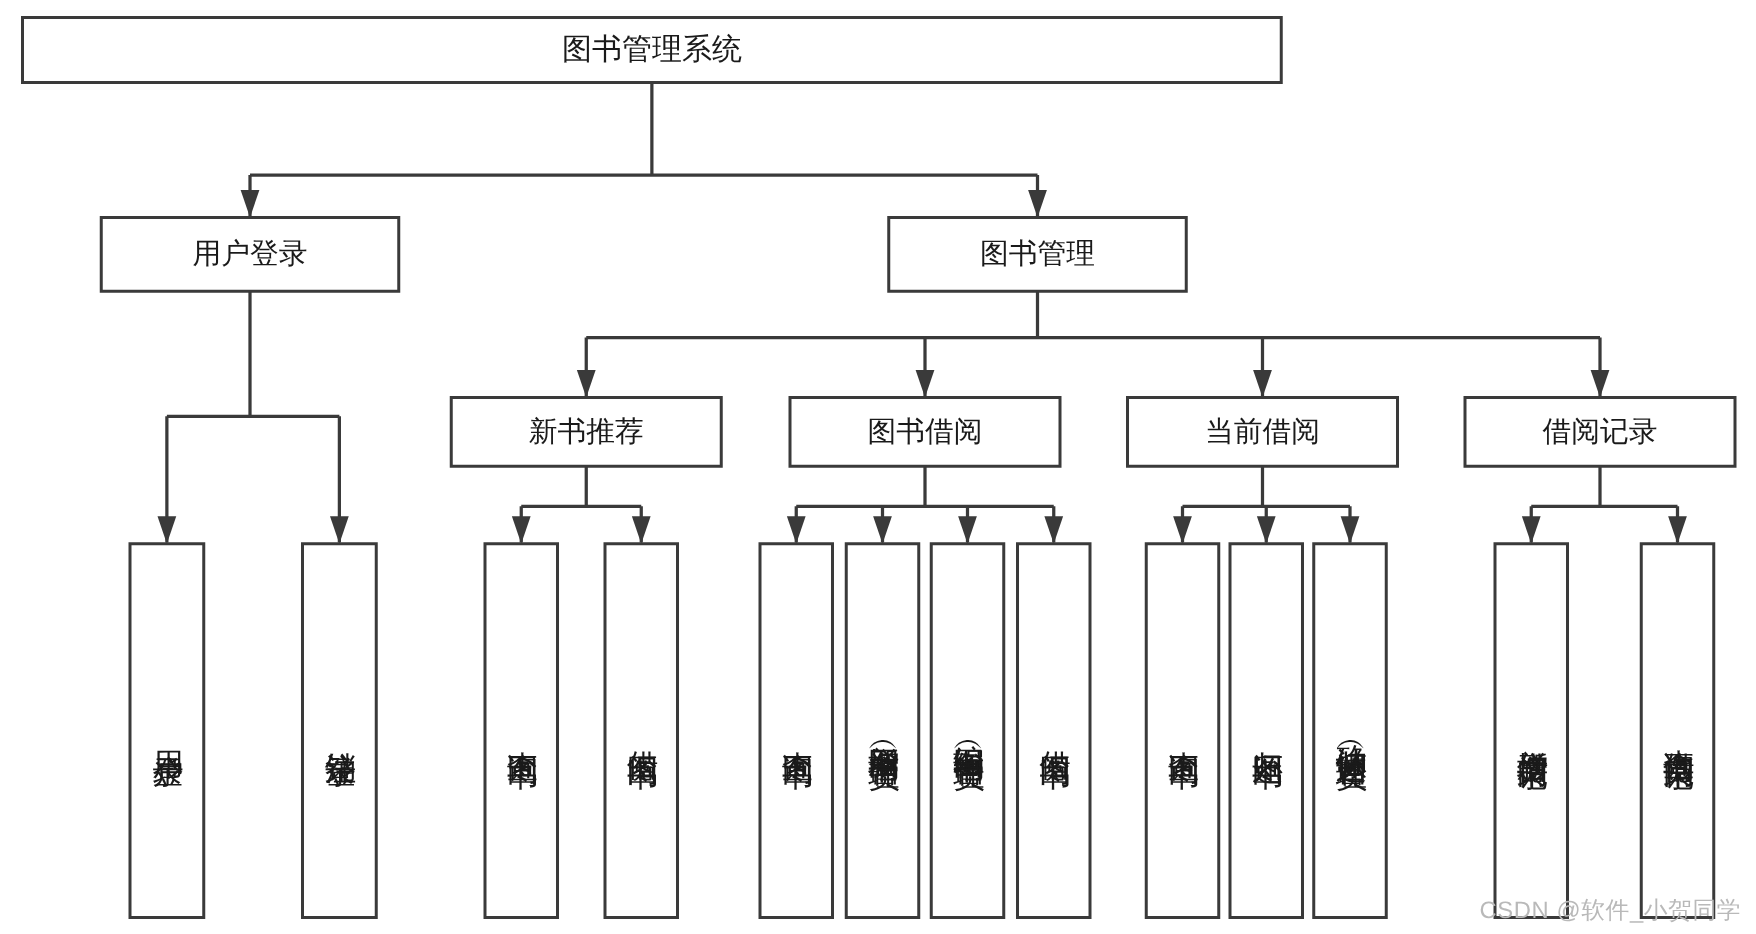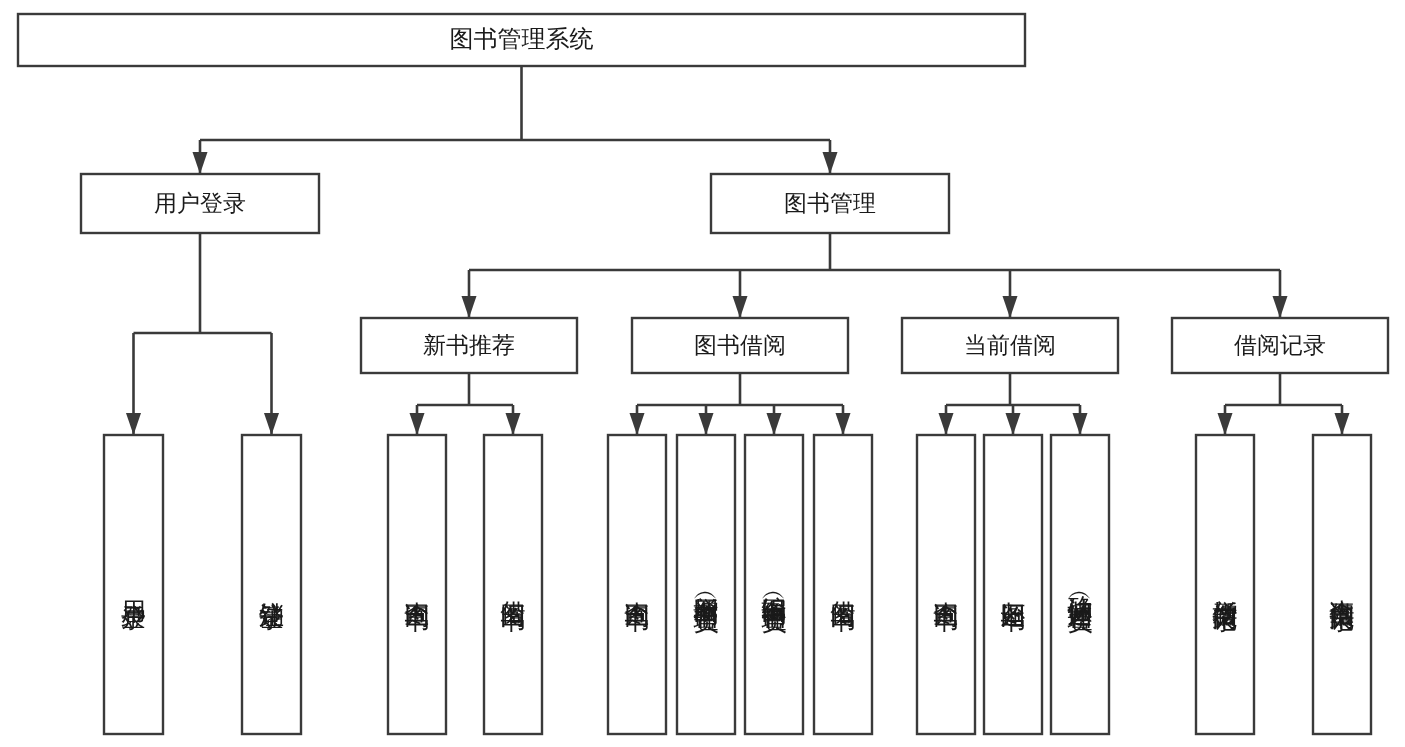--- a/index.html
+++ b/index.html
@@ -209,14 +209,15 @@
         <span class="vert-label">确认归还（管理员）</span>
       </div>
       <div class="vert-label-wrap" style="left: 1196px; top: 435px; width: 58px; height: 299px;">
         <span class="vert-label">新增借阅记录</span>
       </div>
       <div class="vert-label-wrap" style="left: 1313px; top: 435px; width: 58px; height: 299px;">
         <span class="vert-label">查询借阅记录</span>
       </div>
     </div>
 
+  <div class="watermark">CSDN @软件_小贺同学</div>
 
 </div>
 
 </body></html>

